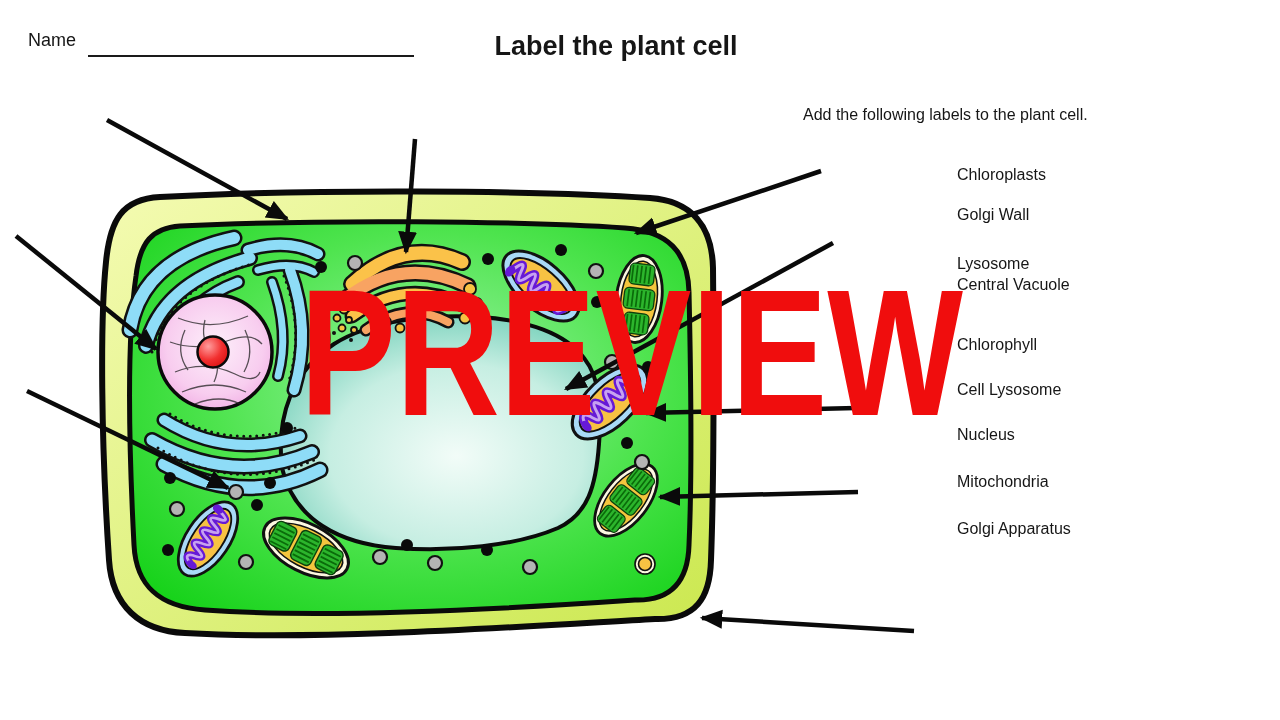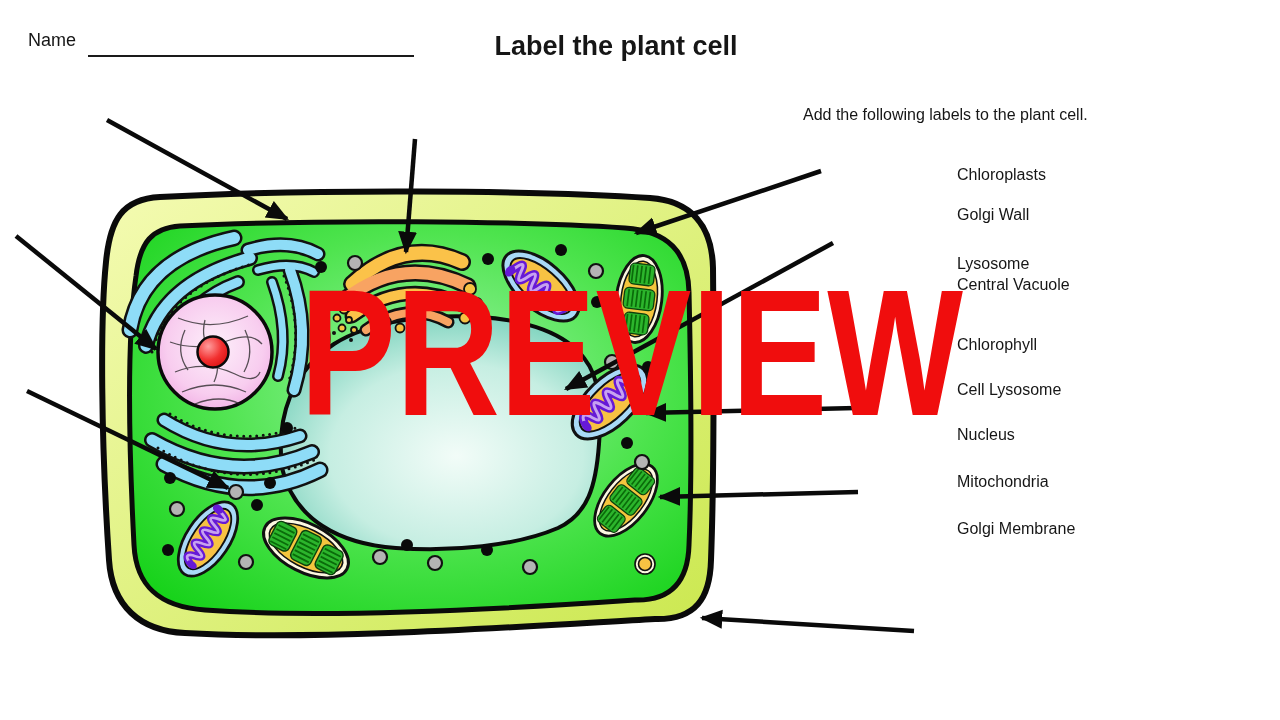--- a/index.html
+++ b/index.html
@@ -233,19 +233,19 @@
   <div class="abs txt" id="instruction">Add the following labels to the plant cell.</div>
 
   <div class="abs txt label-item" style="top:166px">Chloroplasts</div>
   <div class="abs txt label-item" style="top:206px">Golgi Wall</div>
   <div class="abs txt label-item" style="top:255px">Lysosome</div>
   <div class="abs txt label-item" style="top:276px">Central Vacuole</div>
   <div class="abs txt label-item" style="top:336px">Chlorophyll</div>
   <div class="abs txt label-item" style="top:381px">Cell Lysosome</div>
   <div class="abs txt label-item" style="top:426px">Nucleus</div>
   <div class="abs txt label-item" style="top:473px">Mitochondria</div>
-  <div class="abs txt label-item" style="top:520px">Golgi Membrane</div>
+  <div class="abs txt label-item" style="top:520px">Golgi Apparatus</div>
 
   <svg id="watermark-svg" width="1280" height="720" viewBox="0 0 1280 720">
     <text x="300" y="415" font-size="180" font-weight="bold" font-family="Liberation Sans, sans-serif" textLength="663" lengthAdjust="spacingAndGlyphs" fill="#f00d0d">PREVIEW</text>
   </svg>
 
 </div>
 
 </body></html>

